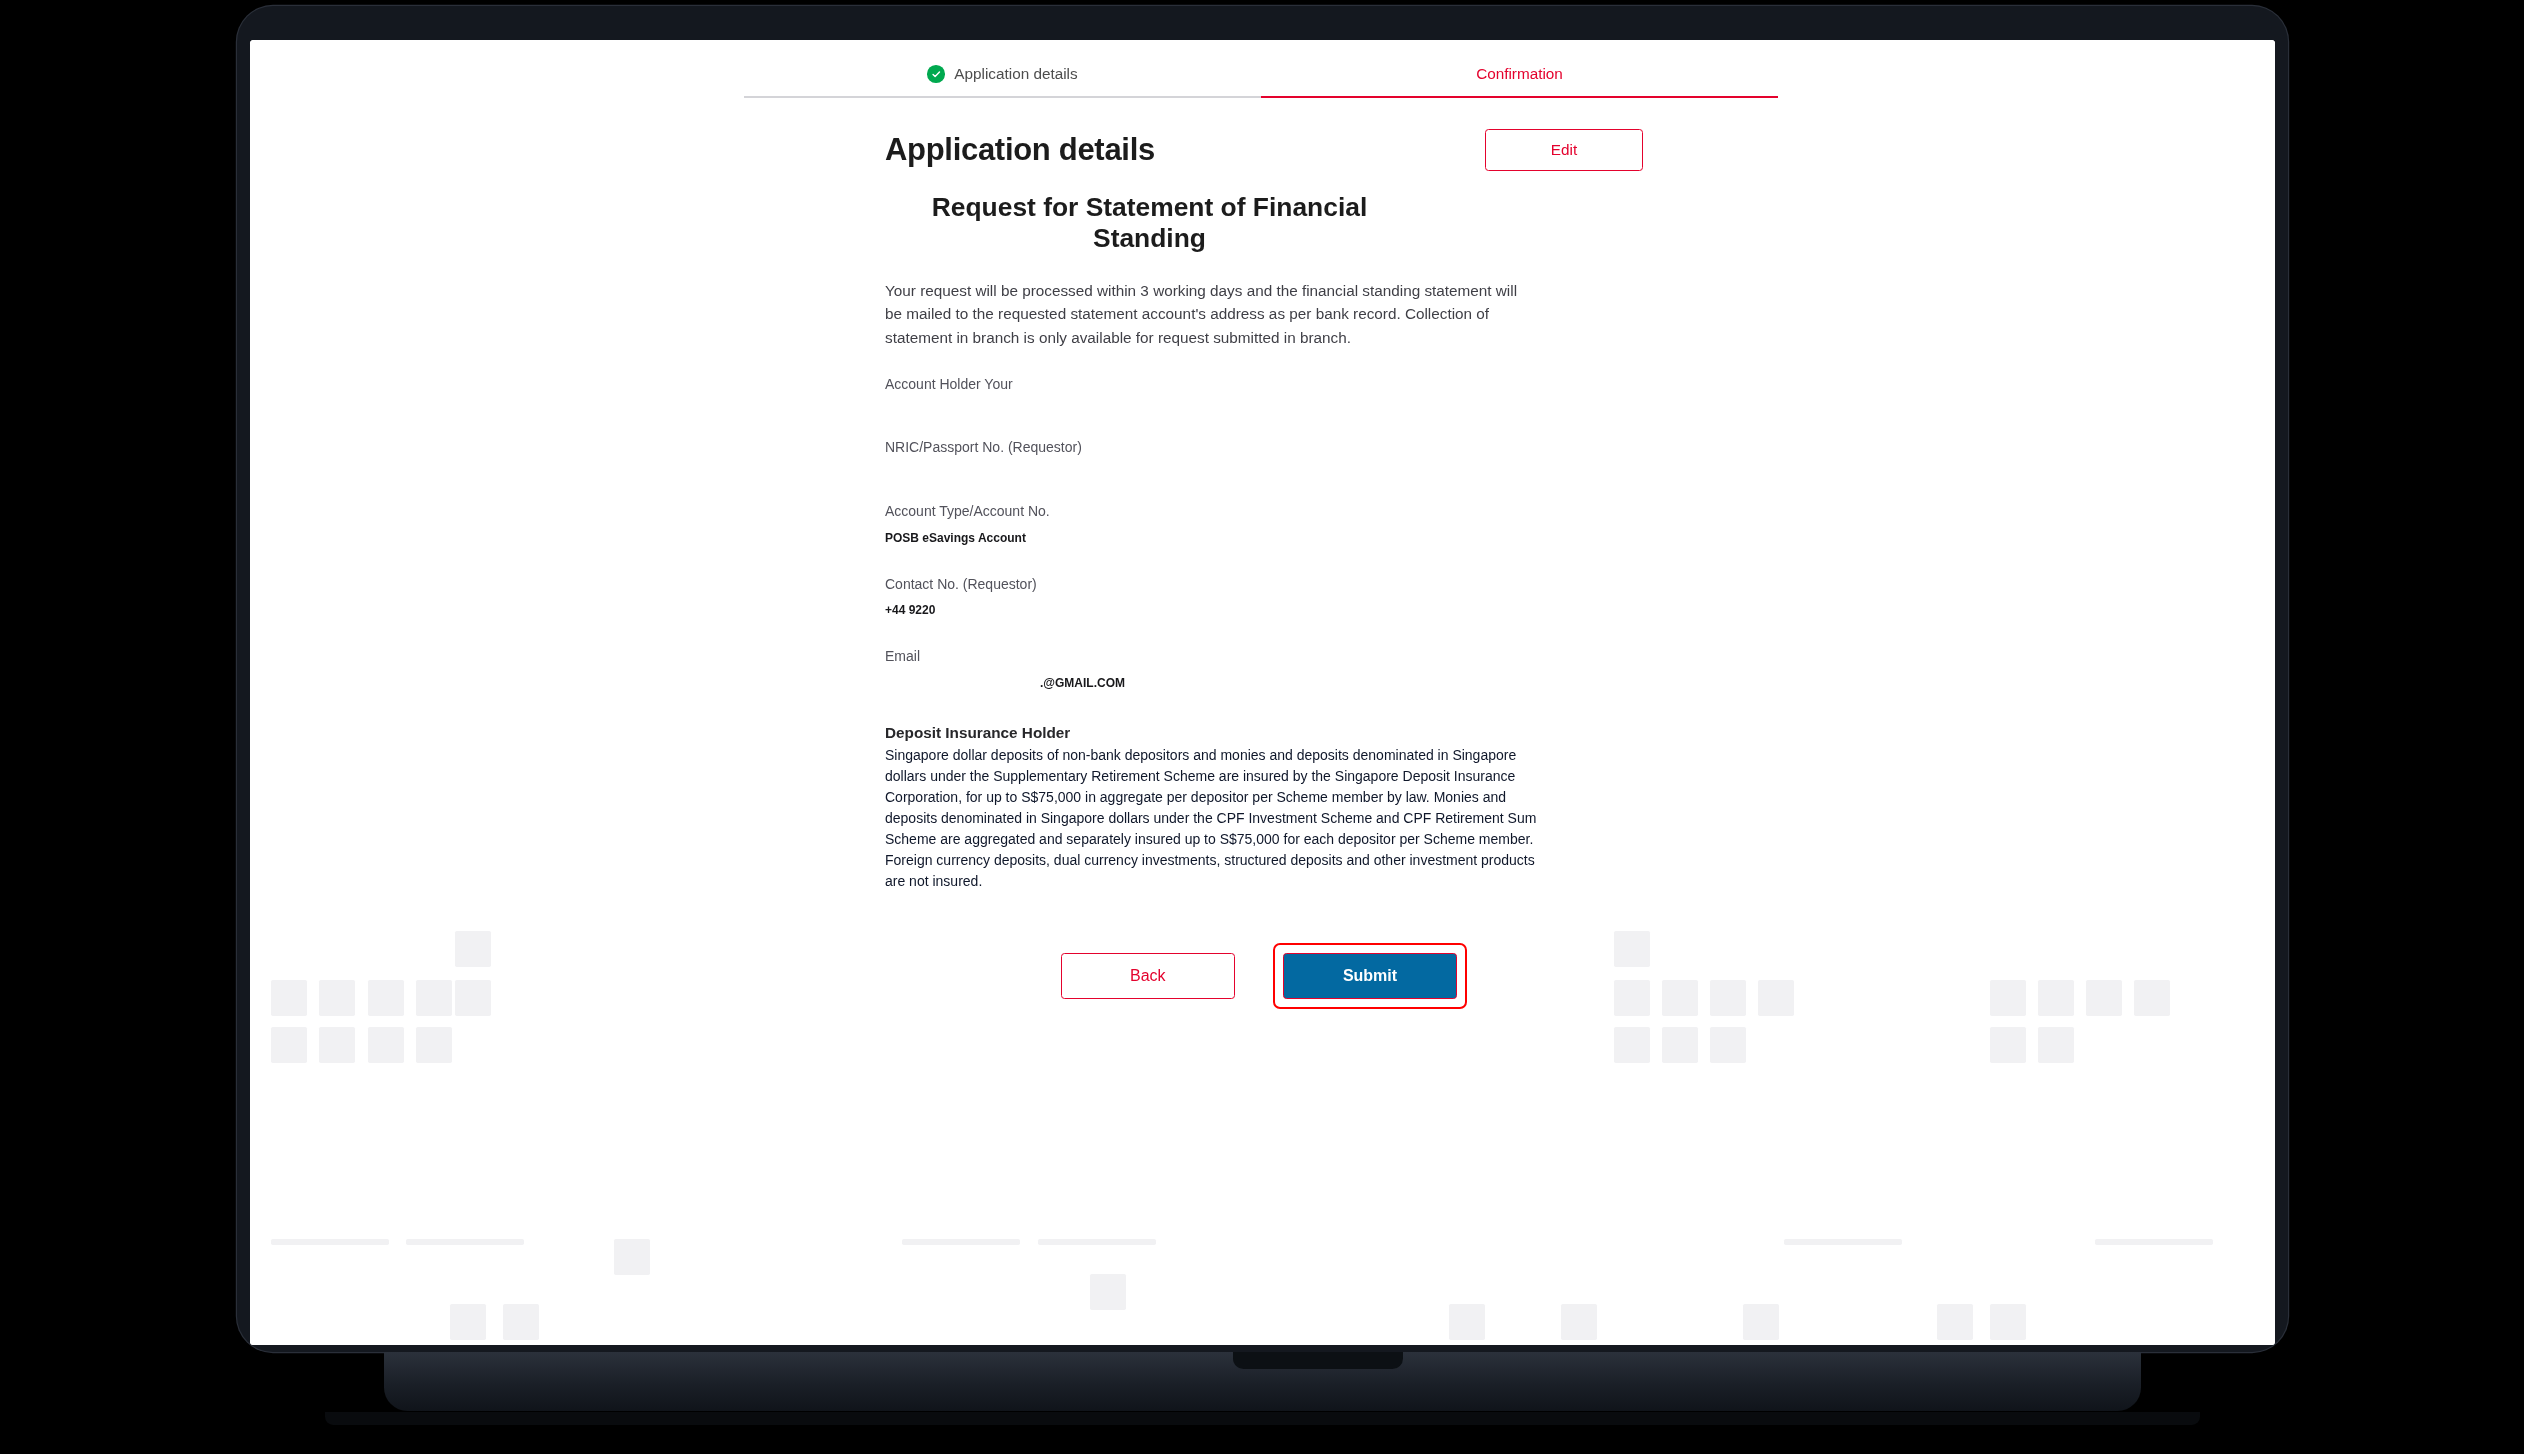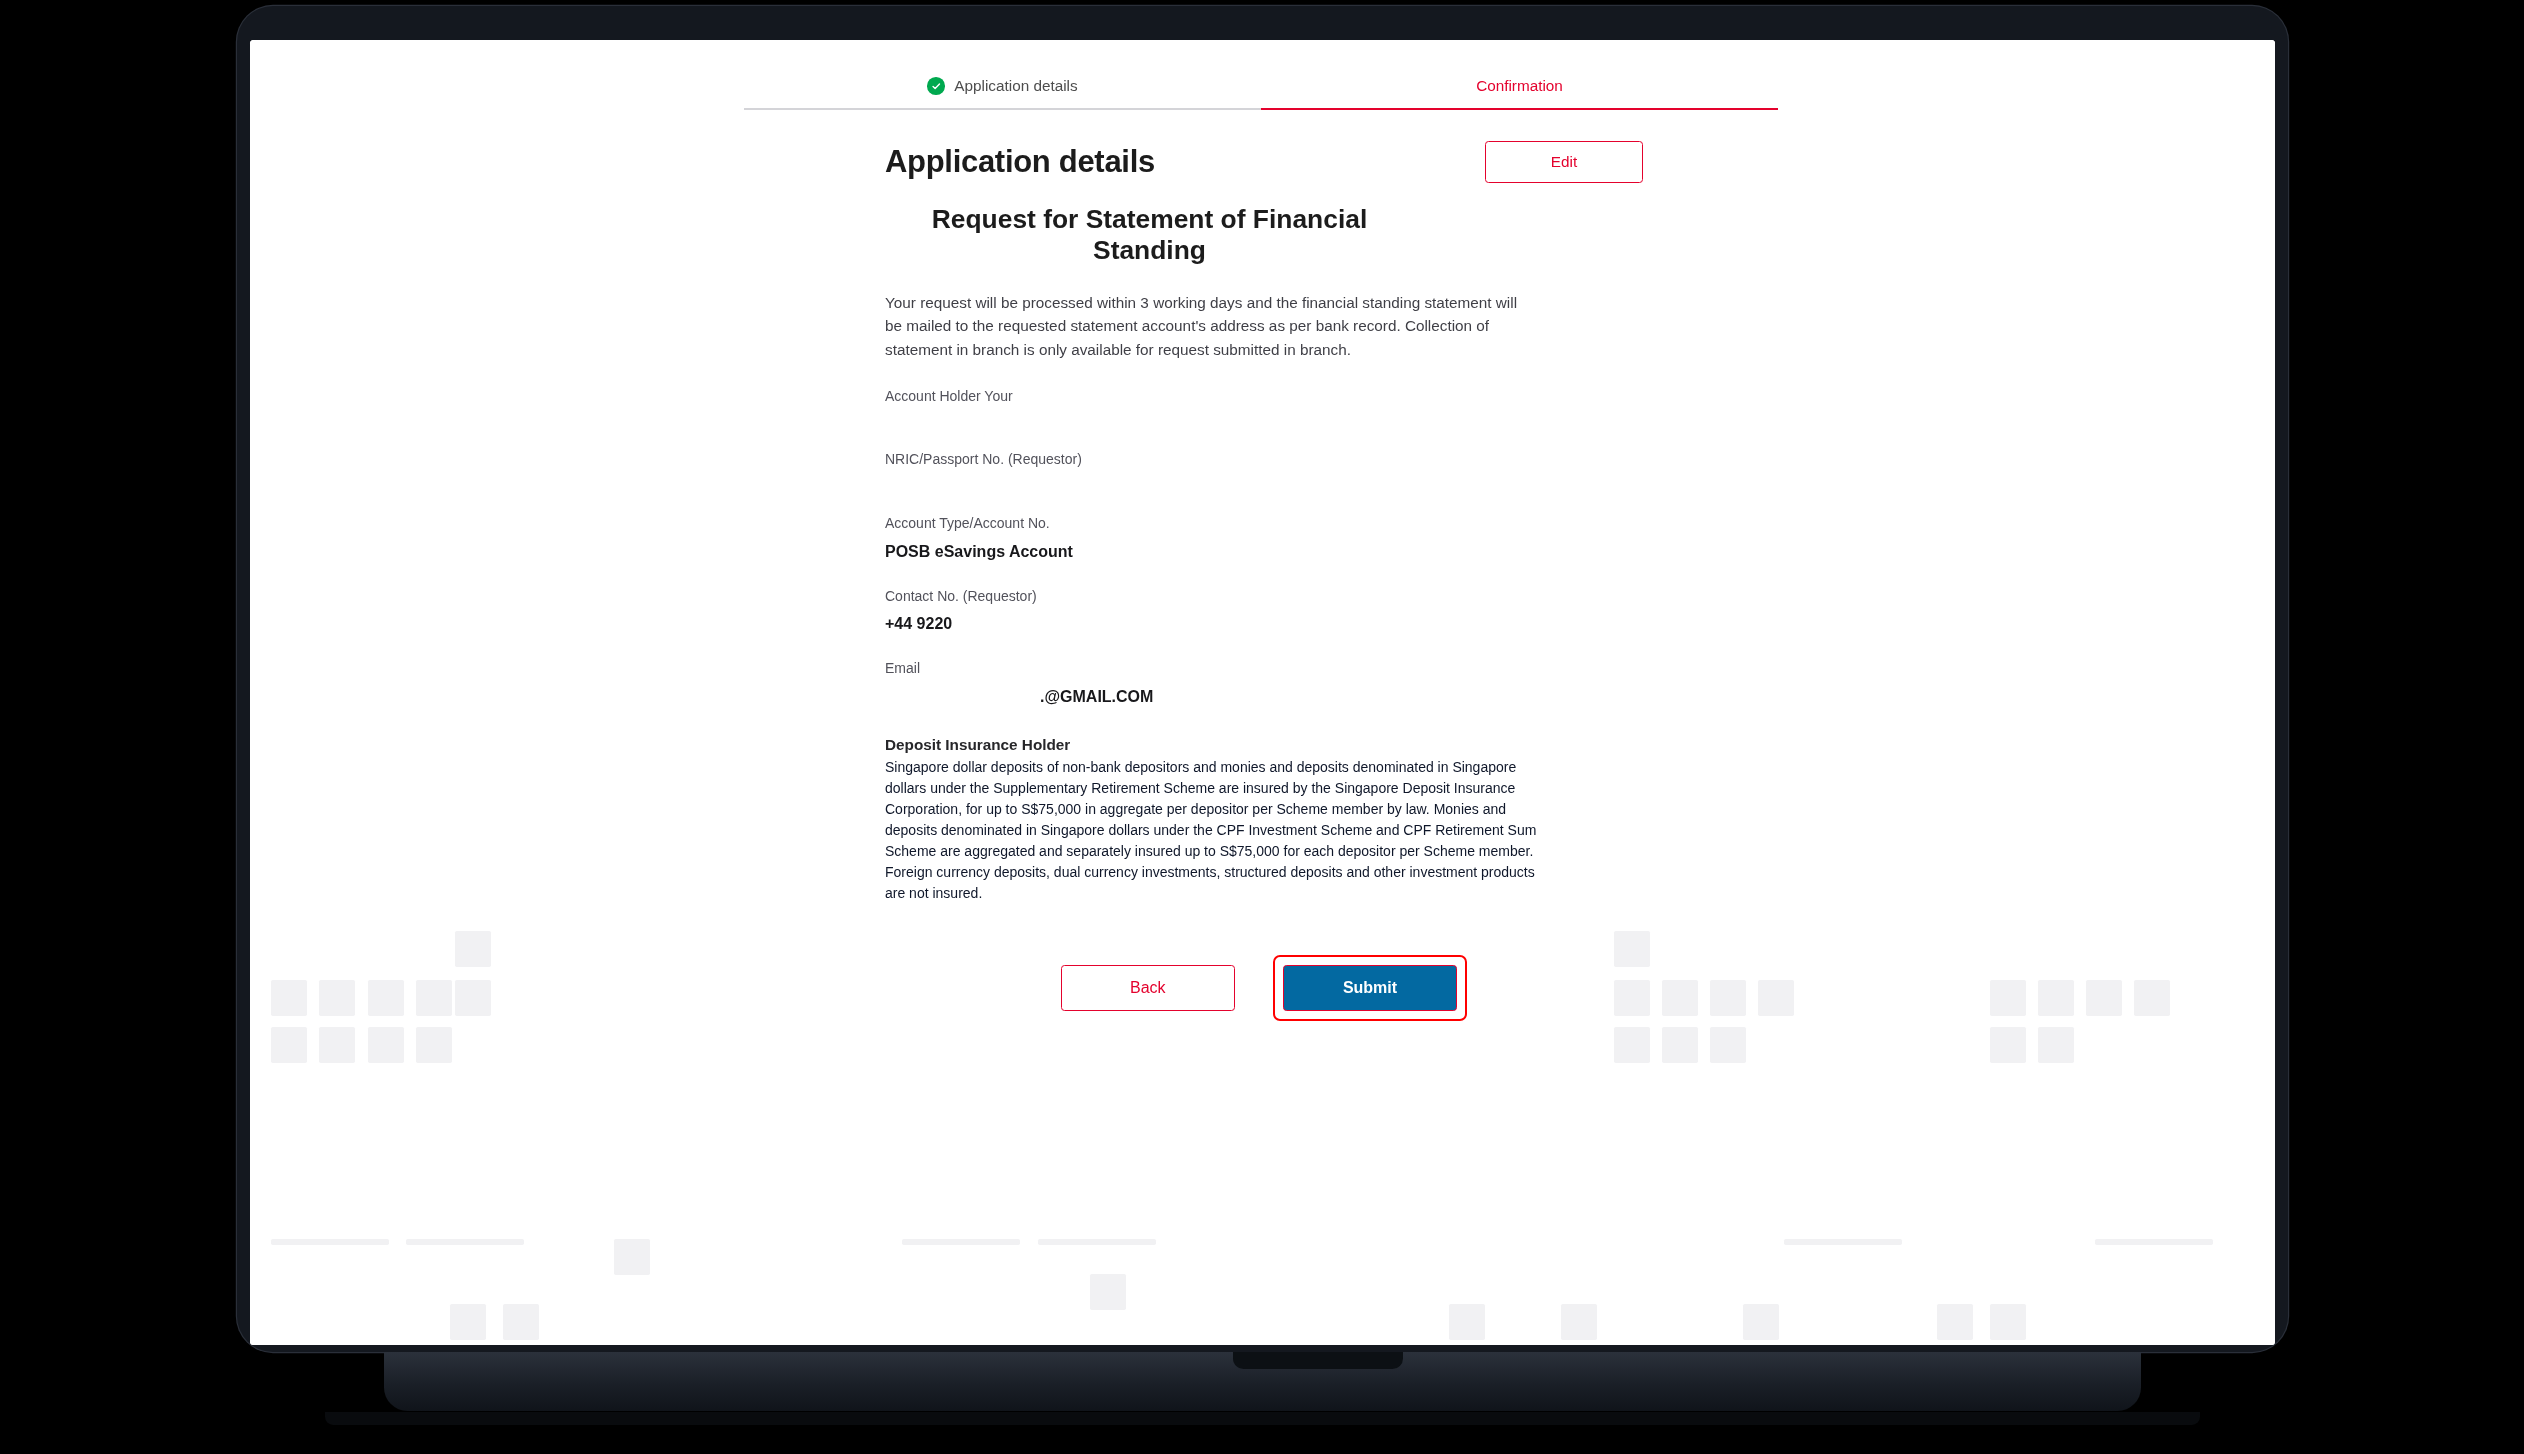--- a/index.html
+++ b/index.html
@@ -86,21 +86,21 @@
     position: absolute;
     left: 0;
     top: 0;
     width: 2025px;
     height: 1305px;
     background: #ffffff;
   }
   .content {
     position: absolute;
     left: 494px;
-    top: 35px;
+    top: 23px;
     width: 1034px;
   }
 
   
   .stepper {
     display: flex;
     width: 1034px;
     height: 35px;
   }
   .step {
@@ -185,21 +185,21 @@
 
   .field {
     margin-bottom: 10.6px;
   }
   .field-label {
     font-size: 14px;
     color: #52525b;
     margin-bottom: 11.8px;
   }
   .field-value {
-    font-size: 16px;
+    font-size: 12px;
     font-weight: bold;
     color: #18181b;
     min-height: 20px;
   }
   .field-value.indent { padding-left: 155px; }
   .field.blank .field-value { min-height: 25px; }
 
   .disclosure {
     margin-top: 28px;
     max-width: 670px;

